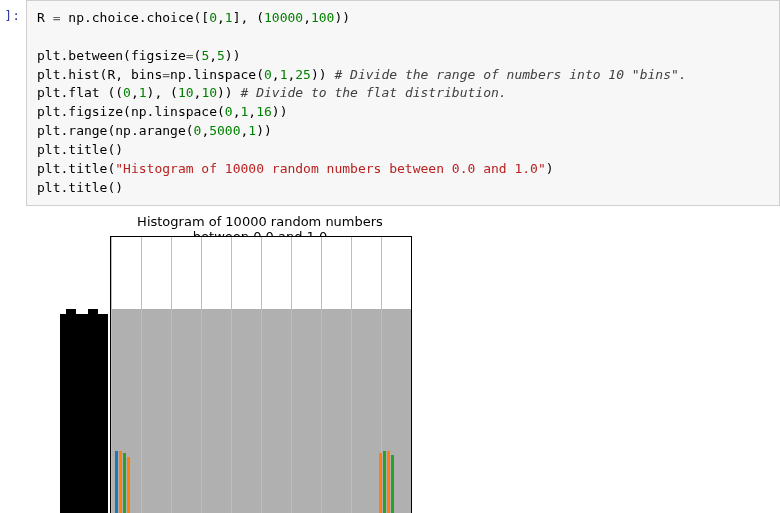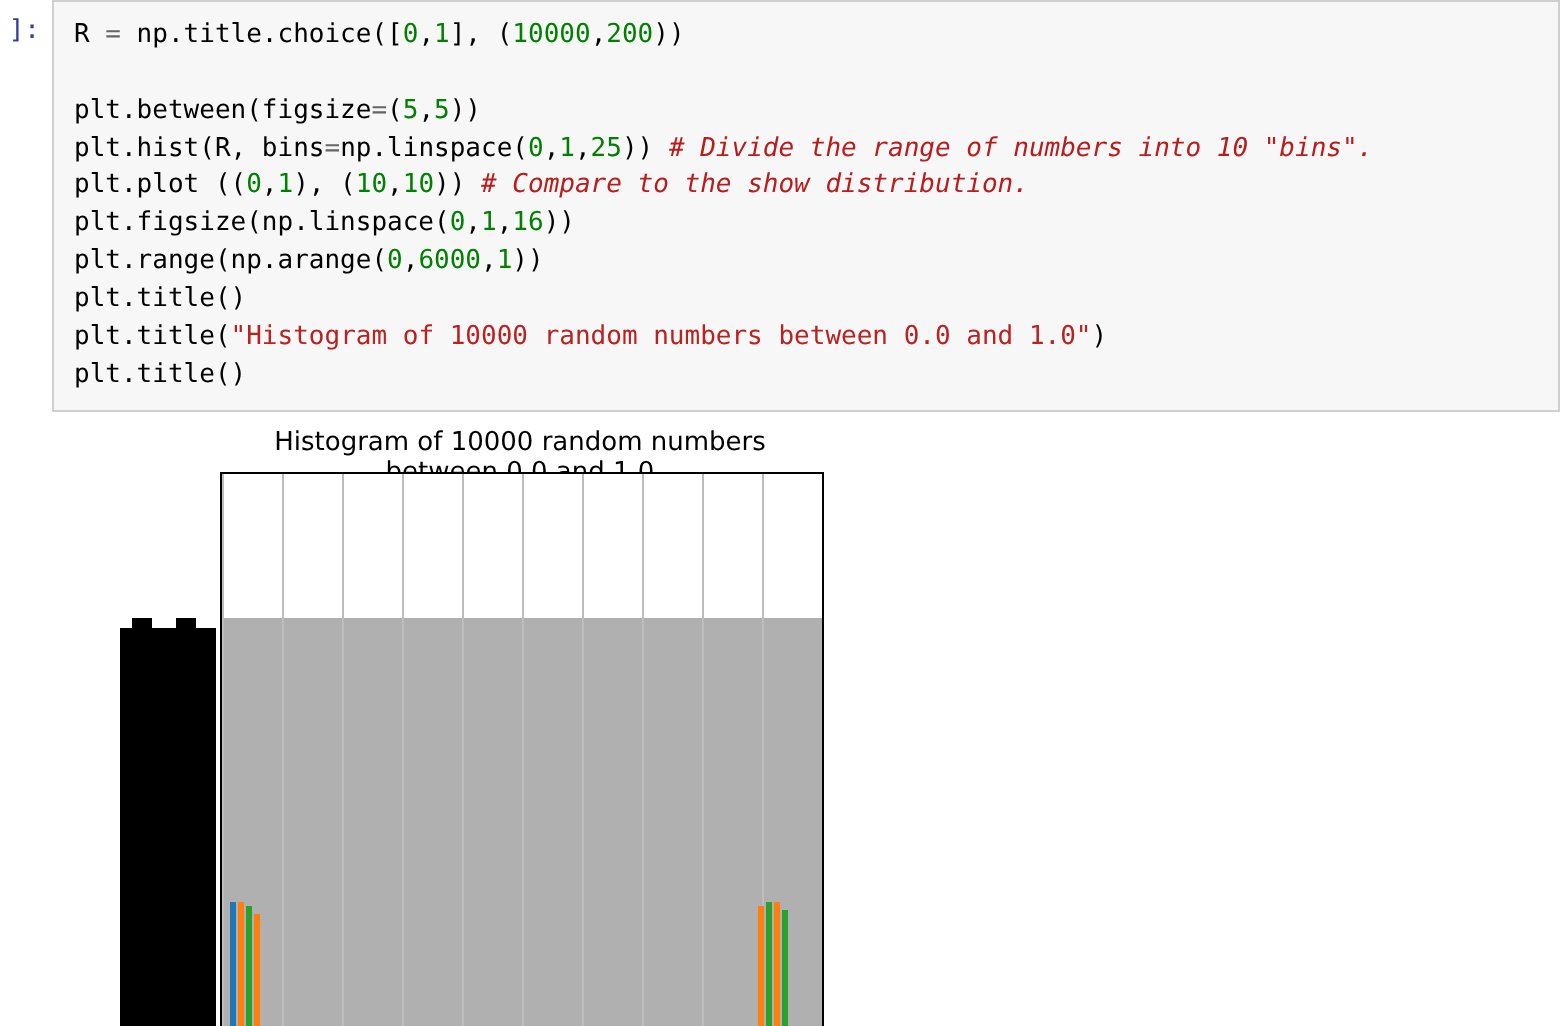--- a/index.html
+++ b/index.html
@@ -29,21 +29,21 @@
     border: 1px solid #cfcfcf;
     padding: 8px 10px;
     font-family: "Consolas", "Menlo", monospace;
     font-size: 13px;
     line-height: 1.45;
     white-space: pre;
     color: #000;
   }
   .c-num { color: #008000; }
   .c-str { color: #BA2121; }
-  .c-comment { color: #b91c1c; font-style: italic; }
+  .c-comment { color: #404040; font-style: italic; }
   .c-op { color: #666; }
 
   .output-area {
     margin-left: 60px;
     padding-top: 8px;
   }
   .chart-wrap {
     position: relative;
     width: 360px;
     height: 340px;
@@ -107,27 +107,27 @@
     bottom: 0;
     top: 72px;
     background: #b0b0b0;
   }
 </style>
 </head>
 <body>
 
 <div class="cell-row">
   <div class="prompt">]:</div>
-  <div class="code-cell"><span>R </span><span class="c-op">=</span><span> np.title.choice([</span><span class="c-num">0</span><span>,</span><span class="c-num">1</span><span>], (</span><span class="c-num">10000</span><span>,</span><span class="c-num">200</span><span>))</span>
+  <div class="code-cell"><span>R </span><span class="c-op">=</span><span> np.choice.choice([</span><span class="c-num">0</span><span>,</span><span class="c-num">1</span><span>], (</span><span class="c-num">10000</span><span>,</span><span class="c-num">100</span><span>))</span>
 
 <span>plt.between(figsize</span><span class="c-op">=</span><span>(</span><span class="c-num">5</span><span>,</span><span class="c-num">5</span><span>))</span>
 <span>plt.hist(R, bins</span><span class="c-op">=</span><span>np.linspace(</span><span class="c-num">0</span><span>,</span><span class="c-num">1</span><span>,</span><span class="c-num">25</span><span>)) </span><span class="c-comment"># Divide the range of numbers into 10 "bins".</span>
-<span>plt.plot ((</span><span class="c-num">0</span><span>,</span><span class="c-num">1</span><span>), (</span><span class="c-num">10</span><span>,</span><span class="c-num">10</span><span>)) </span><span class="c-comment"># Compare to the show distribution.</span>
+<span>plt.flat ((</span><span class="c-num">0</span><span>,</span><span class="c-num">1</span><span>), (</span><span class="c-num">10</span><span>,</span><span class="c-num">10</span><span>)) </span><span class="c-comment"># Divide to the flat distribution.</span>
 <span>plt.figsize(np.linspace(</span><span class="c-num">0</span><span>,</span><span class="c-num">1</span><span>,</span><span class="c-num">16</span><span>))</span>
-<span>plt.range(np.arange(</span><span class="c-num">0</span><span>,</span><span class="c-num">6000</span><span>,</span><span class="c-num">1</span><span>))</span>
+<span>plt.range(np.arange(</span><span class="c-num">0</span><span>,</span><span class="c-num">5000</span><span>,</span><span class="c-num">1</span><span>))</span>
 <span>plt.title()</span>
 <span>plt.title(</span><span class="c-str">"Histogram of 10000 random numbers between 0.0 and 1.0"</span><span>)</span>
 <span>plt.title()</span></div>
 </div>
 
 <div class="output-area">
   <div class="chart-wrap">
     <div class="chart-title">Histogram of 10000 random numbers between 0.0 and 1.0</div>
     <div class="ytick-clutter"></div>
     <div class="plot-rect">

